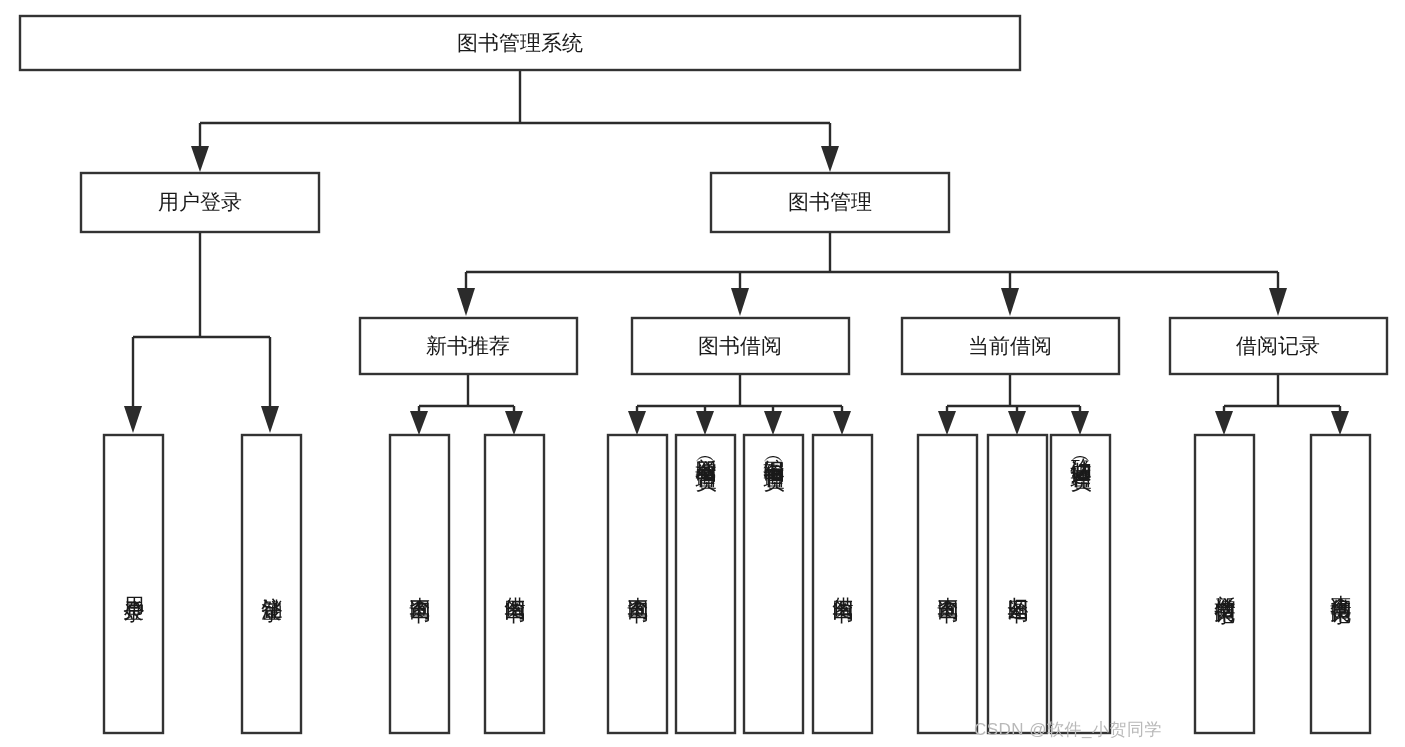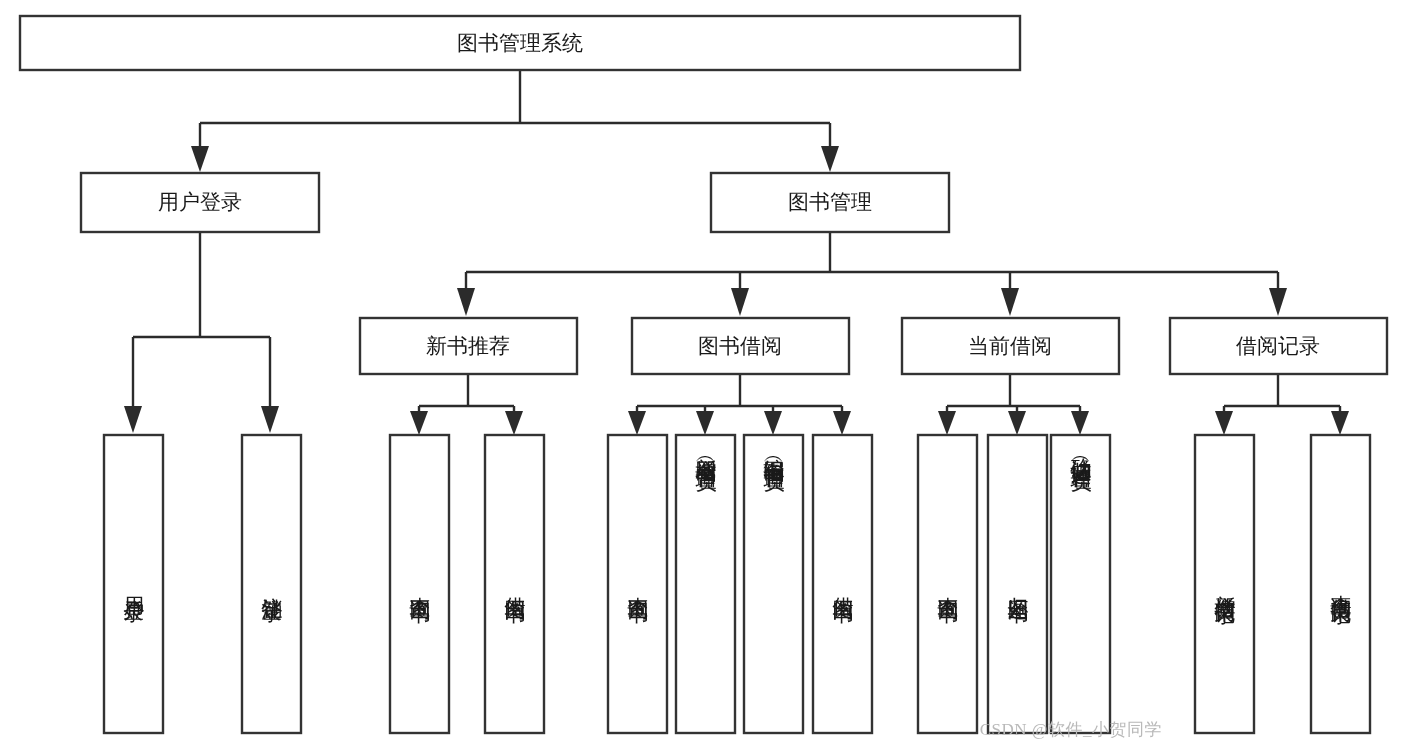--- a/index.html
+++ b/index.html
@@ -62,21 +62,21 @@
     line-height: 1.18;
     color: #1a1a1a;
     letter-spacing: 2px;
     white-space: nowrap;
     text-align: center;
   }
   .watermark {
     position: absolute;
     right: 8px;
     bottom: 6px;
-    font-family: Liberation Serif, serif;
+    font-family: Liberation Sans, sans-serif;
     font-size: 17px;
     color: #b9b9b9;
     letter-spacing: 0.5px;
     user-select: none;
   }
 </style>
 </head>
 <body>
 
 <div id="diagram-root">

